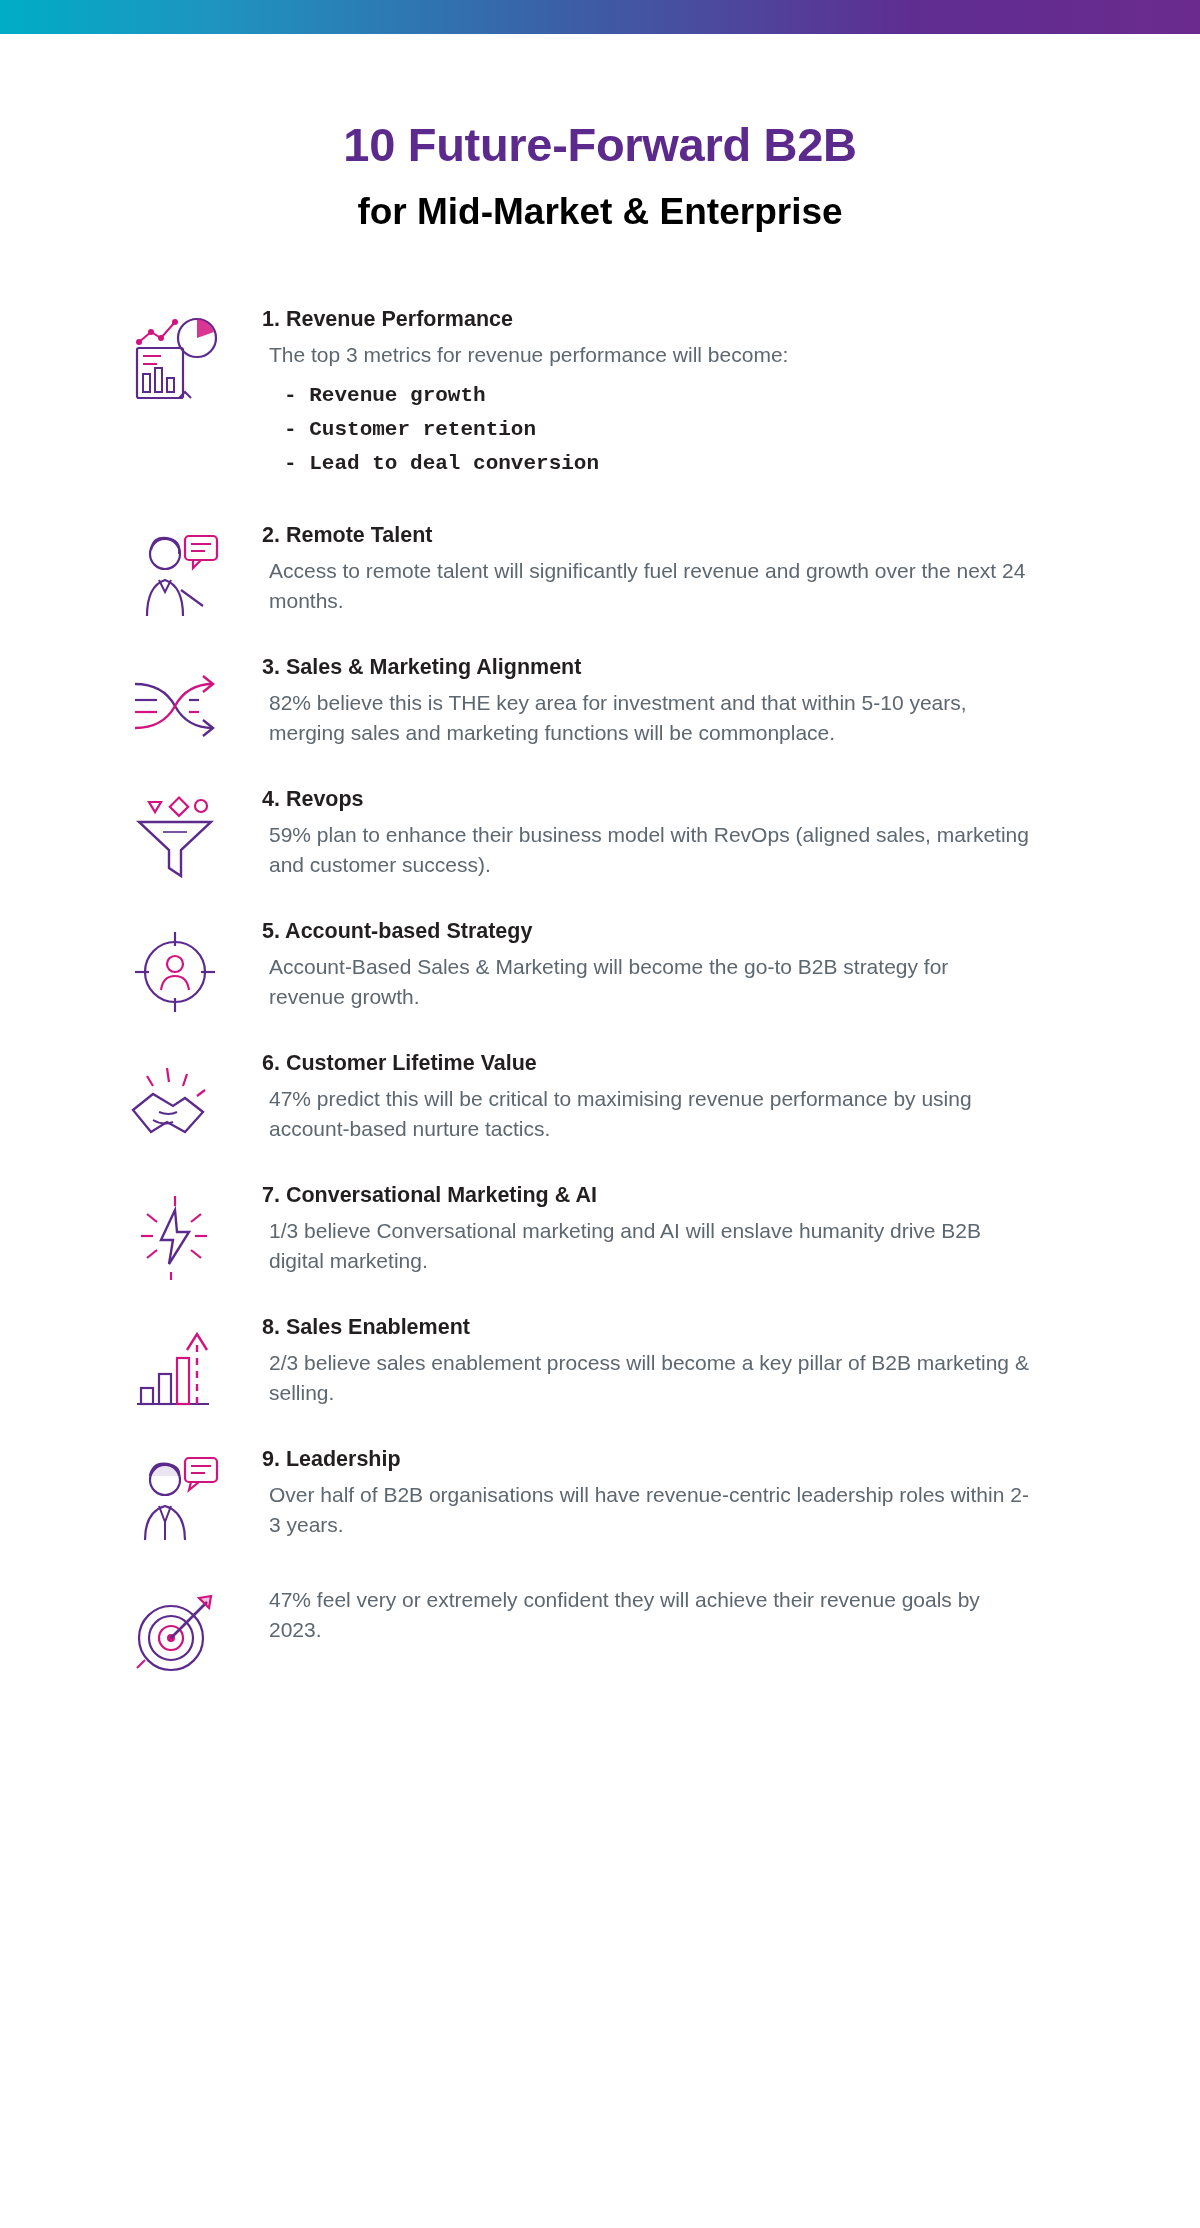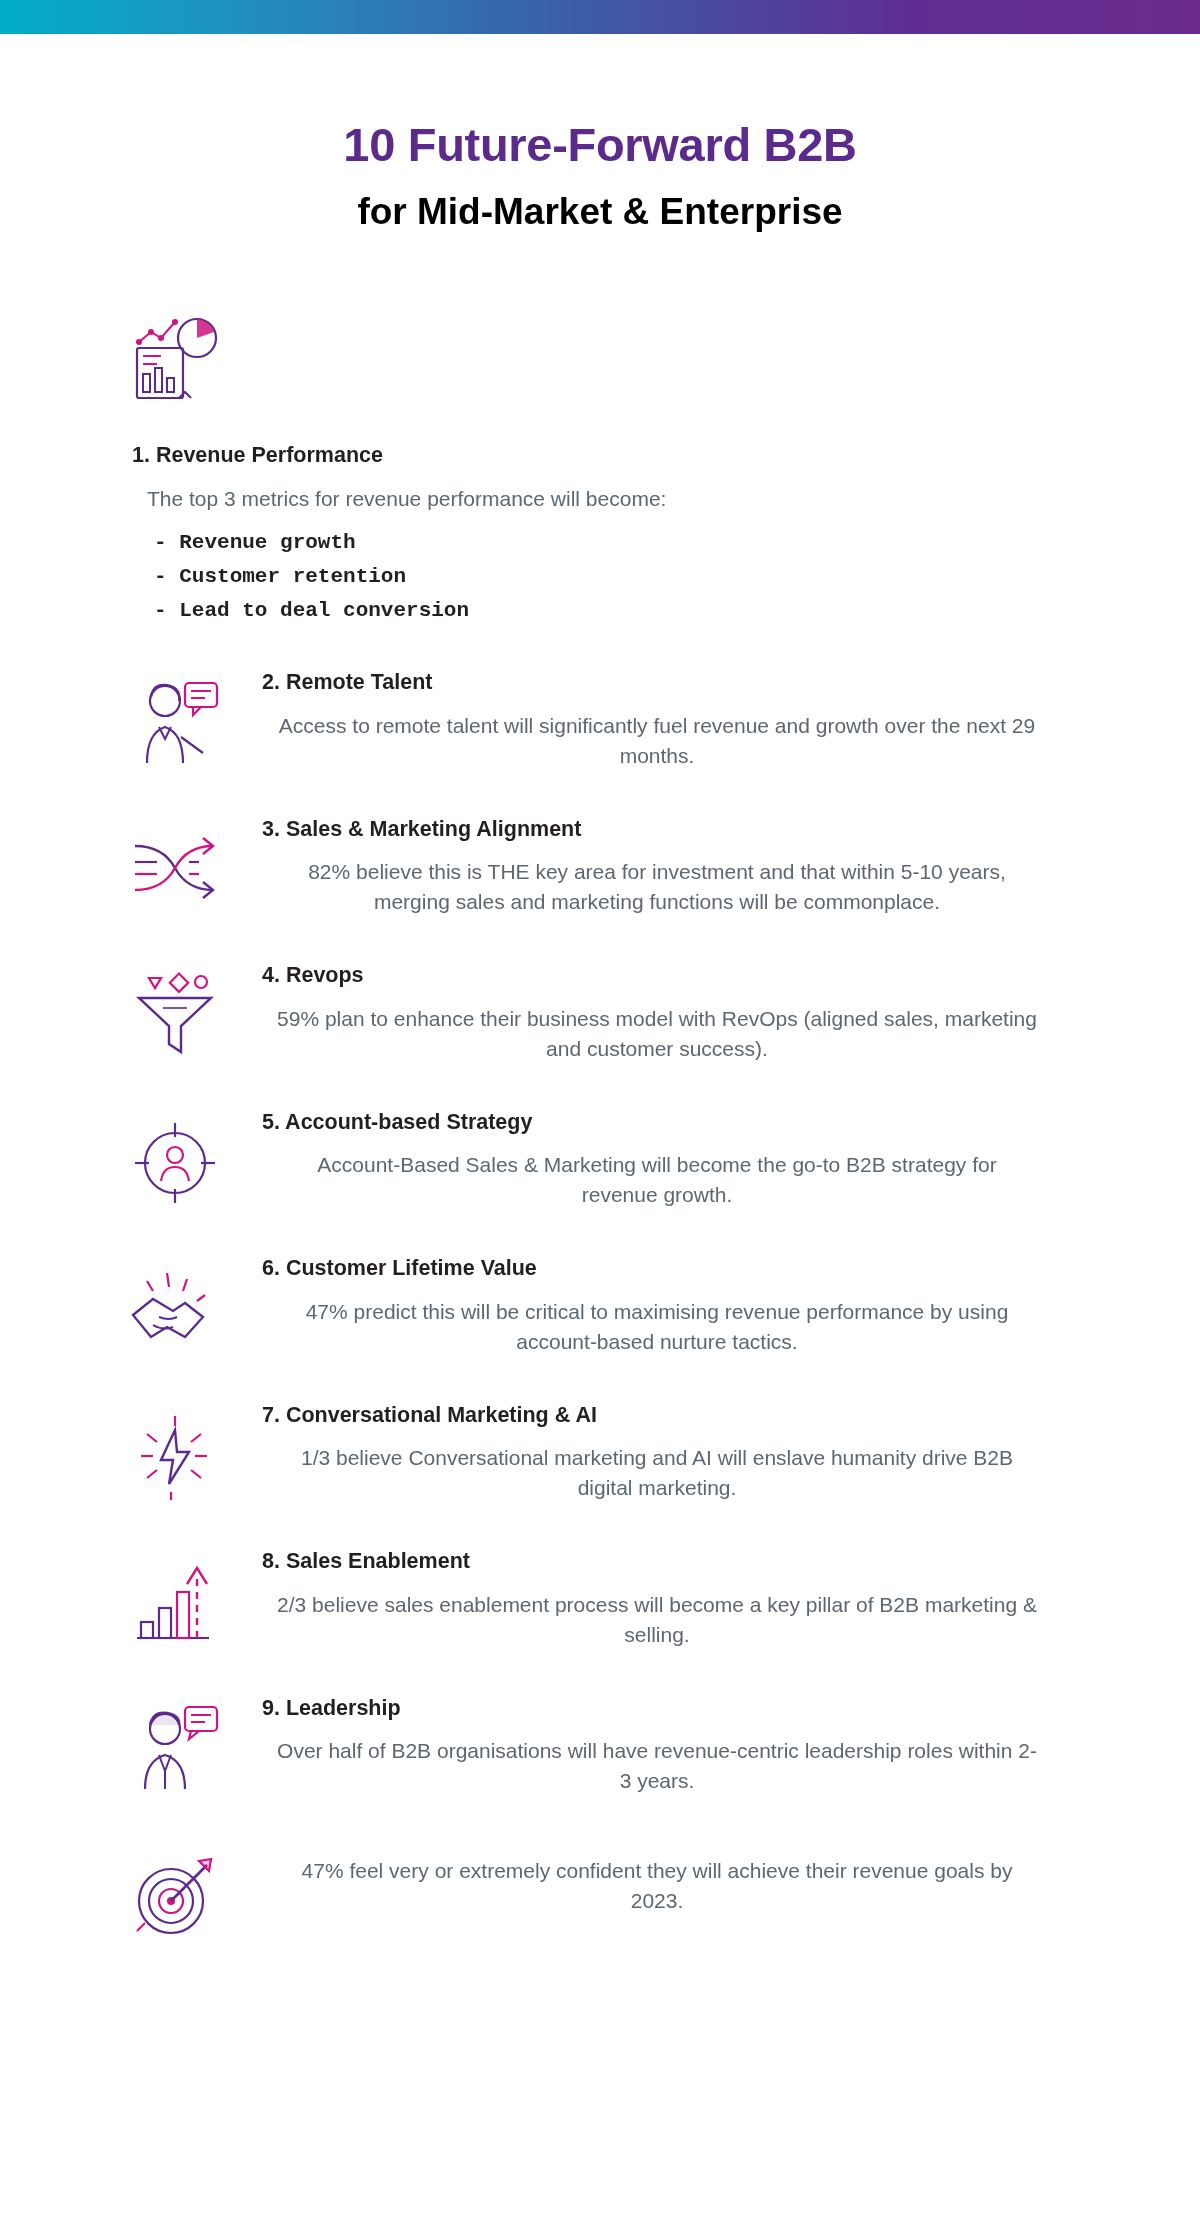--- a/index.html
+++ b/index.html
@@ -82,41 +82,40 @@
     color: #231f20;
     font-size: 21.5px;
     font-weight: bold;
     margin: 0 0 6px 0;
     line-height: 1.25;
   }
   .pred-body {
     color: #5d6770;
     font-size: 21px;
     line-height: 1.42;
-    margin: 15px;
+    margin: 7px;
     max-width: 760px;
-    text-align: center;
   }
   .bullets {
     list-style: none;
     margin: 12px 0 0 0;
     padding: 0 0 0 22px;
     font-family: Liberation Mono, monospace;
   }
   .bullets li {
     color: #231f20;
     font-size: 21px;
     font-weight: bold;
     line-height: 1.38;
     margin-bottom: 5px;
   }
   .bullets li::before {
     content: "- ";
   }
-  .row-tall { margin-bottom: 38px; flex-direction: column; }
+  .row-tall { margin-bottom: 38px; }
 </style>
 </head>
 <body>
 
 <div class="page">
 
   <div class="top-bar"></div>
 
   <div class="content">
 
@@ -168,21 +167,21 @@
             <path d="M36 52 L42 64 L48 52" stroke="#5b2a8c" stroke-width="2" fill="none"></path>
             <path d="M58 62 L80 78" stroke="#5b2a8c" stroke-width="2.2" fill="none"></path>
             <rect x="62" y="8" width="32" height="24" rx="4" stroke="#d2127f" stroke-width="2.2"></rect>
             <path d="M70 32 L70 40 L78 32" stroke="#d2127f" stroke-width="2.2" fill="none"></path>
             <line x1="68" y1="16" x2="88" y2="16" stroke="#d2127f" stroke-width="2"></line>
             <line x1="68" y1="23" x2="82" y2="23" stroke="#d2127f" stroke-width="2"></line>
           </svg>
         </div>
         <div class="text-cell">
           <p class="pred-title">2. Remote Talent</p>
-          <p class="pred-body">Access to remote talent will significantly fuel revenue and growth over the next 29 months.</p>
+          <p class="pred-body">Access to remote talent will significantly fuel revenue and growth over the next 24 months.</p>
         </div>
       </div>
 
       <div class="pred-row">
         <div class="icon-cell">
           <svg width="104" height="96" viewBox="0 0 104 96" fill="none">
             <path d="M12 24 Q40 24 52 46 Q64 68 90 68" stroke="#5b2a8c" stroke-width="2.4" fill="none"></path>
             <path d="M80 60 L90 68 L80 76" stroke="#5b2a8c" stroke-width="2.4" fill="none"></path>
             <path d="M12 68 Q40 68 52 46 Q64 24 90 24" stroke="#d2127f" stroke-width="2.4" fill="none"></path>
             <path d="M80 16 L90 24 L80 32" stroke="#d2127f" stroke-width="2.4" fill="none"></path>

